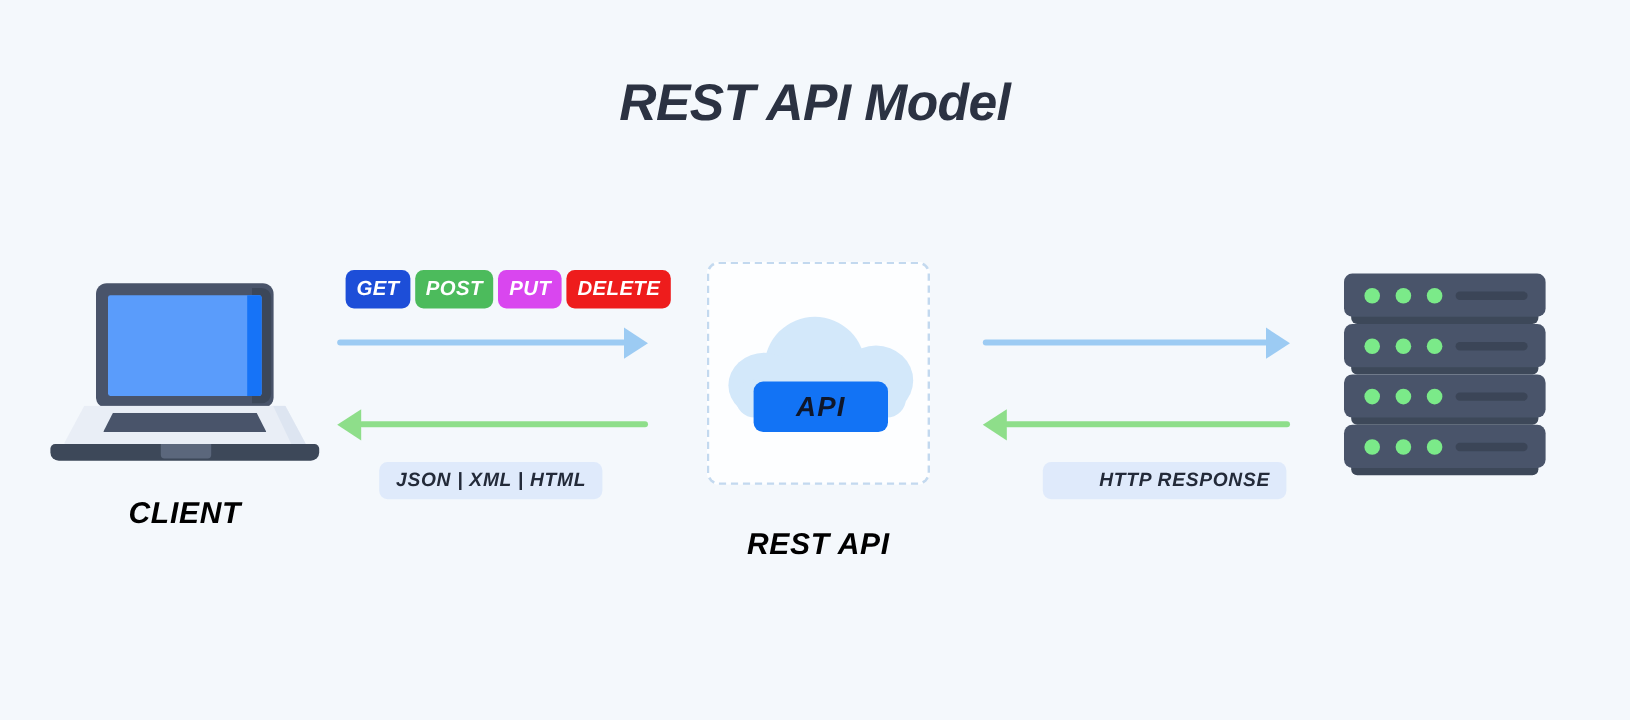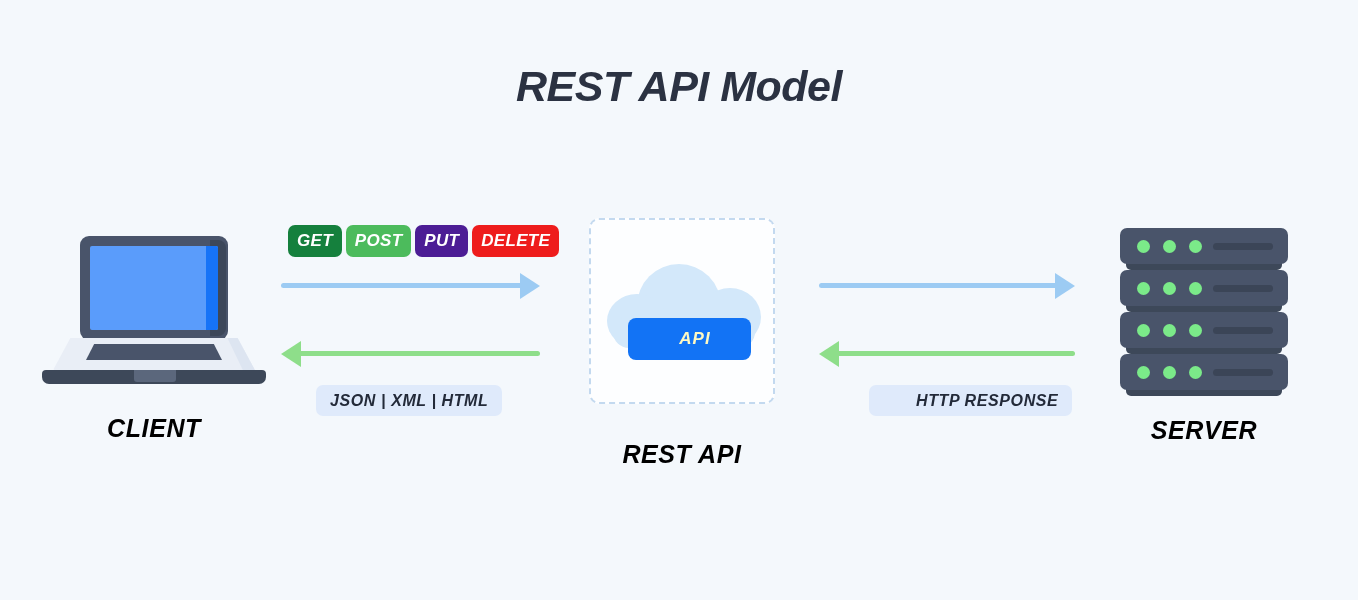--- a/index.html
+++ b/index.html
@@ -173,27 +173,26 @@
   .cloud .c3 { left: 92px;  top: 24px; width: 62px; height: 58px; }
   .cloud .c4 { left: 6px;   top: 52px; width: 142px; height: 32px; border-radius: 16px; }
   .api-badge {
     position: absolute;
     left: 37px;
     top: 98px;
     width: 112px;
     height: 42px;
     background: #1273f5;
     border-radius: 8px;
-    color: #fef9c3;
-    font-size: 17px;
+    color: #0f172a;
+    font-size: 23px;
     font-weight: bold;
     letter-spacing: 1px;
     line-height: 42px;
     text-align: center;
-    padding-left: 11px;
   }
 
   
   .server {
     position: relative;
     width: 168px;
     height: 160px;
     margin: 0 auto;
   }
   .rack {
@@ -282,23 +281,23 @@
     height: 32px;
     line-height: 32px;
     padding: 0 9px;
     border-radius: 7px;
     color: #ffffff;
     font-size: 17px;
     font-weight: bold;
     letter-spacing: 0.3px;
     white-space: nowrap;
   }
-  .m-get    { background: #15803d; text-align: right; }
+  .m-get    { background: #1d4ed8; text-align: right; }
   .m-post   { background: #4cbb5c; }
-  .m-put    { background: #4c1d95; }
+  .m-put    { background: #d946ef; }
   .m-delete { background: #ee1c1c; }
 
   
   .pill {
     position: absolute;
     height: 31px;
     line-height: 31px;
     background: #dfeafb;
     border-radius: 7px;
     color: #232a39;
@@ -373,21 +372,20 @@
           <span class="bar"></span>
       </div>
       <div class="rack-foot f4"></div>
       <div class="rack r4">
         <span class="led l1"></span>
           <span class="led l2"></span>
           <span class="led l3"></span>
           <span class="bar"></span>
       </div>
     </div>
-    <div class="node-label">SERVER</div>
   </div>
 
   <div class="arrow right req" id="arrow-client-request">
     <div class="shaft"></div>
       <div class="head"></div>
   </div>
   <div class="arrow left res" id="arrow-client-response">
     <div class="shaft"></div>
       <div class="head"></div>
   </div>

